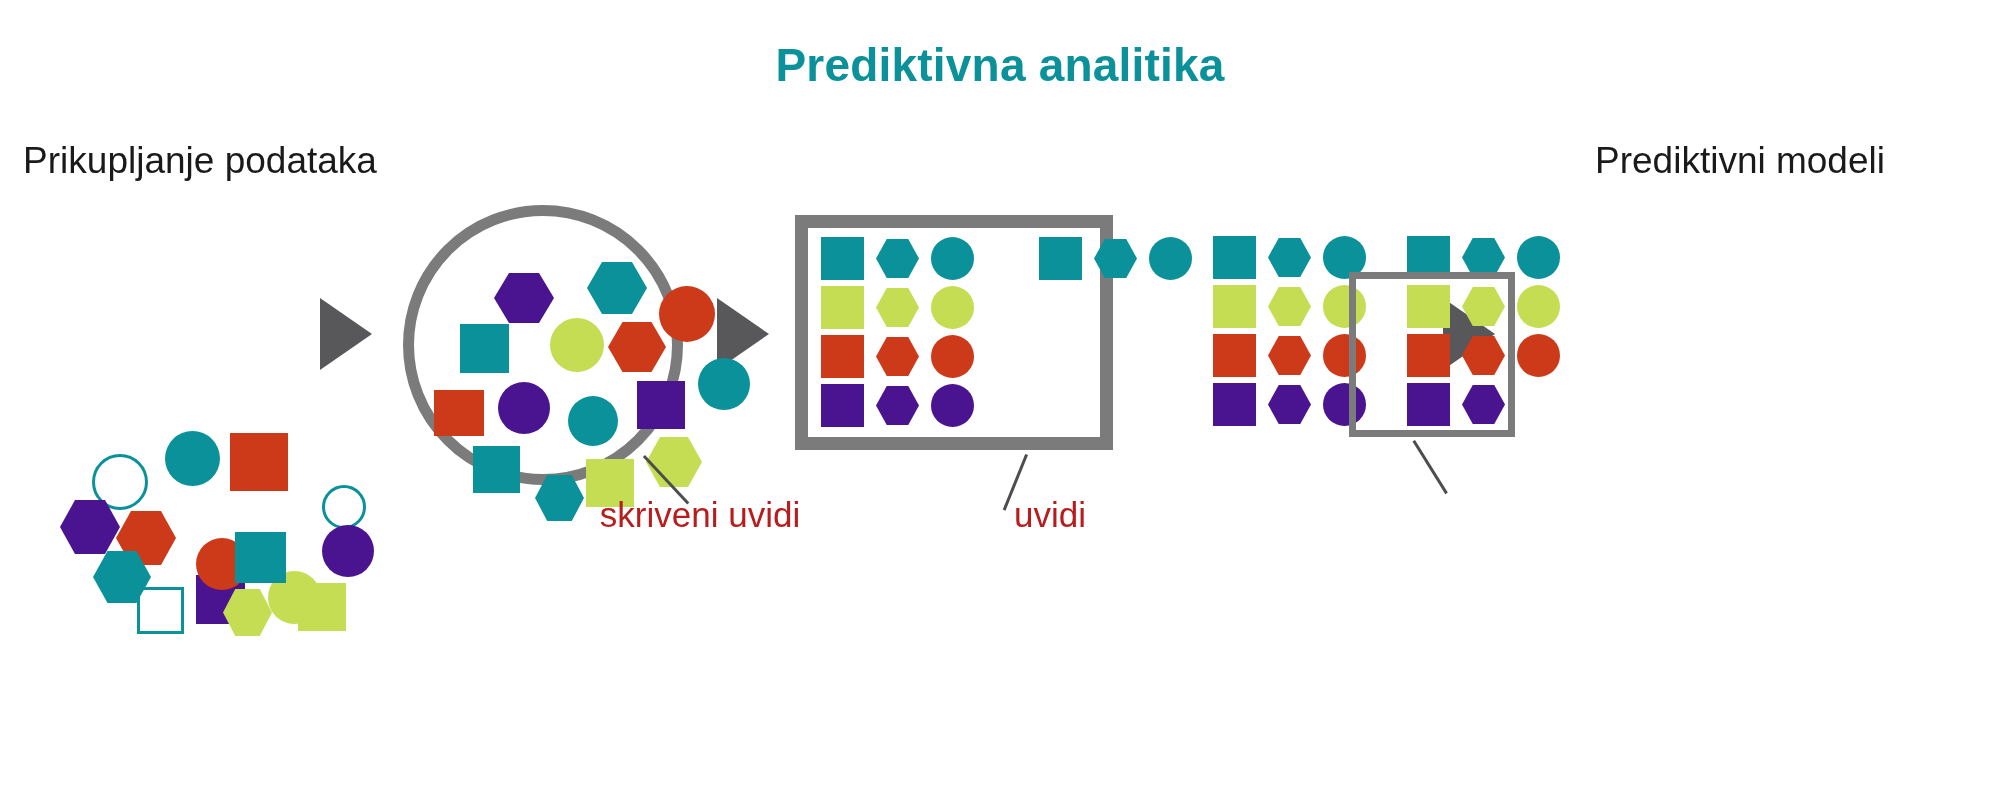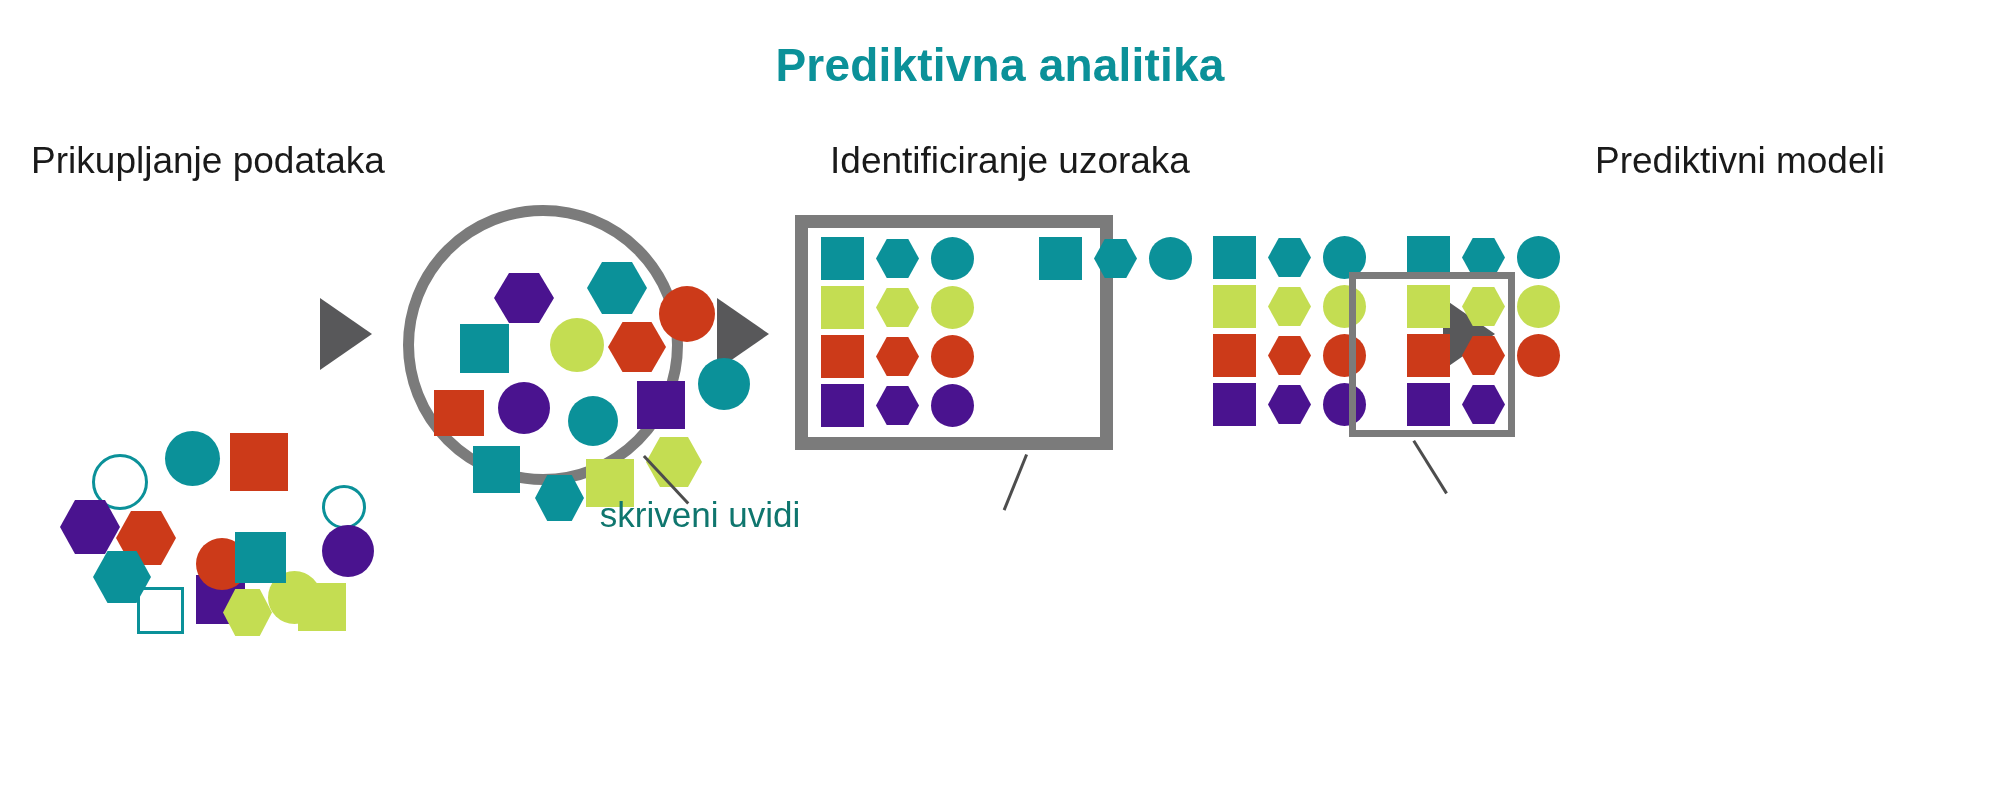--- a/index.html
+++ b/index.html
@@ -35,21 +35,21 @@
     position: absolute;
     font-size: 37px;
     color: #1a1a1a;
     font-weight: normal;
     white-space: nowrap;
     text-align: center;
   }
   .bottom-label {
     position: absolute;
     font-size: 35px;
-    color: #0f766e;
+    color: #b91c1c;
     white-space: nowrap;
     text-align: center;
   }
   .arrow {
     position: absolute;
     width: 0;
     height: 0;
     border-top: 36px solid transparent;
     border-bottom: 36px solid transparent;
     border-left: 52px solid #58585a;
@@ -88,22 +88,21 @@
     height: 3px;
   }
 </style>
 </head>
 <body>
 
 <div id="canvas">
 
   <div class="title">Prediktivna analitika</div>
 
-  <div class="panel-heading" style="left:0px; top:140px; width:400px;padding-left:8px;">Prikupljanje podataka</div>
-  <div class="panel-heading" style="left:780px; top:140px; width:460px;">Identificiranje uzoraka</div>
+  <div class="panel-heading" style="left:0px; top:140px; width:400px;">Prikupljanje podataka</div>
   <div class="panel-heading" style="left:1340px; top:140px; width:800px;">Prediktivni modeli</div>
 
   <div class="arrow" style="left:320px; top:298px;"></div>
   <div class="arrow" style="left:717px; top:298px;"></div>
   <div class="arrow" style="left:1443px; top:298px;"></div>
 
   <div id="panel1" style="position:absolute; left:30px; top:200px; width:360px; height:280px;">
       <div class="shape ci" style="left: 62px; top: 254px; width: 56px; height: 56px; background: transparent; border: 3px solid rgb(11, 145, 153); box-sizing: border-box;"></div>
       <div class="shape ci" style="left: 135px; top: 231px; width: 55px; height: 55px; background: rgb(11, 145, 153);"></div>
       <div class="shape sq" style="left: 200px; top: 233px; width: 58px; height: 58px; background: rgb(204, 58, 25);"></div>
@@ -154,20 +153,21 @@
       <div class="shape hx" style="left: 81px; top: 73px; width: 43px; height: 39px; background: rgb(196, 221, 82);"></div>
       <div class="shape ci" style="left: 136px; top: 71px; width: 43px; height: 43px; background: rgb(196, 221, 82);"></div>
       <div class="shape sq" style="left: 26px; top: 120px; width: 43px; height: 43px; background: rgb(204, 58, 25);"></div>
       <div class="shape hx" style="left: 81px; top: 122px; width: 43px; height: 39px; background: rgb(204, 58, 25);"></div>
       <div class="shape ci" style="left: 136px; top: 120px; width: 43px; height: 43px; background: rgb(204, 58, 25);"></div>
       <div class="shape sq" style="left: 26px; top: 169px; width: 43px; height: 43px; background: rgb(74, 19, 143);"></div>
       <div class="shape hx" style="left: 81px; top: 171px; width: 43px; height: 39px; background: rgb(74, 19, 143);"></div>
       <div class="shape ci" style="left: 136px; top: 169px; width: 43px; height: 43px; background: rgb(74, 19, 143);"></div>
     </div>
   <div class="leader" style="left:1028px; top:455px; width:60px; transform:rotate(112deg);"></div>
+  <div class="bottom-label" style="left:900px; top:495px; width:300px;">uvidi</div>
 
   <div id="panel4" style="position:absolute; left:1205px; top:228px; width:310px; height:205px;">
       <div class="shape sq" style="left: 8px; top: 8px; width: 43px; height: 43px; background: rgb(11, 145, 153);"></div>
       <div class="shape hx" style="left: 63px; top: 10px; width: 43px; height: 39px; background: rgb(11, 145, 153);"></div>
       <div class="shape ci" style="left: 118px; top: 8px; width: 43px; height: 43px; background: rgb(11, 145, 153);"></div>
       <div class="shape sq" style="left: 202px; top: 8px; width: 43px; height: 43px; background: rgb(11, 145, 153);"></div>
       <div class="shape hx" style="left: 257px; top: 10px; width: 43px; height: 39px; background: rgb(11, 145, 153);"></div>
       <div class="shape ci" style="left: 312px; top: 8px; width: 43px; height: 43px; background: rgb(11, 145, 153);"></div>
       <div class="shape sq" style="left: 8px; top: 57px; width: 43px; height: 43px; background: rgb(196, 221, 82);"></div>
       <div class="shape hx" style="left: 63px; top: 59px; width: 43px; height: 39px; background: rgb(196, 221, 82);"></div>

